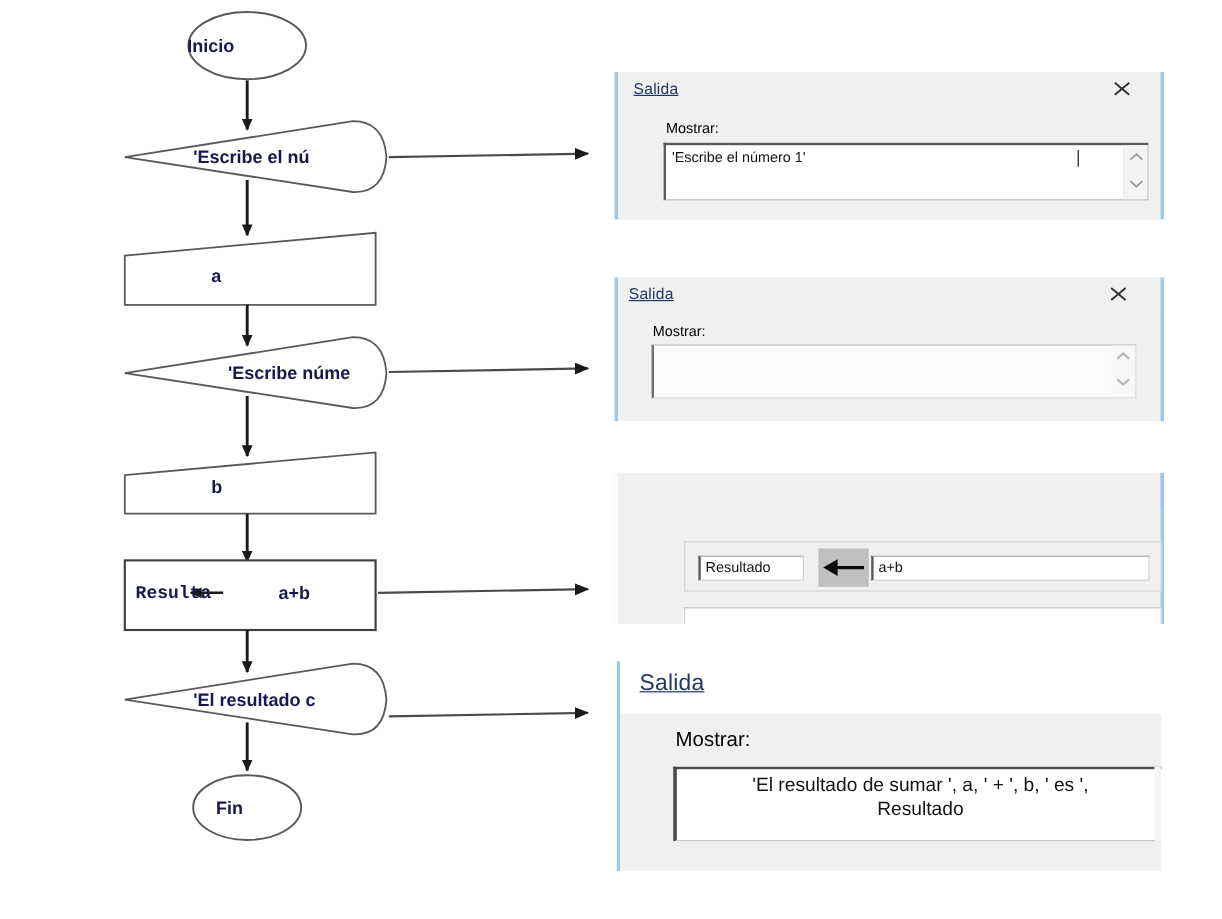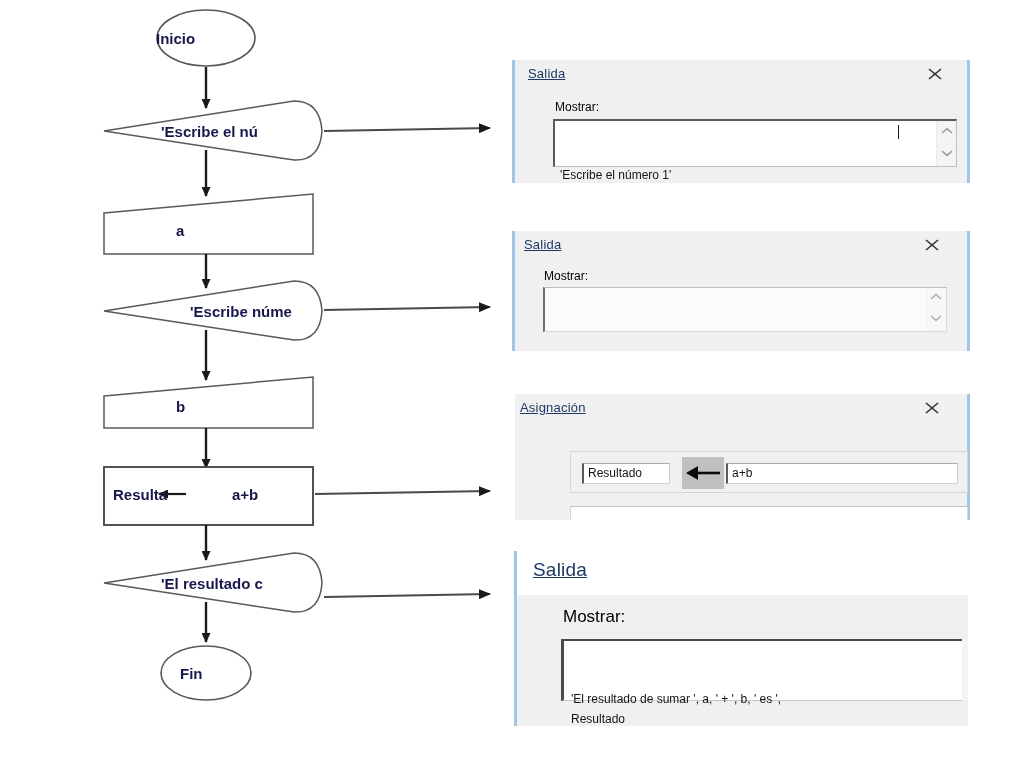--- a/index.html
+++ b/index.html
@@ -115,21 +115,20 @@
   .textbox-text {
     position: absolute;
     left: 5px;
     top: 3px;
     right: 20px;
     font-family: "Liberation Sans", sans-serif;
     font-size: 12px;
     color: #141414;
     line-height: 15px;
     white-space: pre-wrap;
-    margin-top: 44px;
   }
   .caret {
     position: absolute;
     width: 1px;
     background: #1a1a1a;
   }
   .scrollbar {
     position: absolute;
     right: 0;
     top: 0;
@@ -234,21 +233,21 @@
   <div class="fc-label" style="left:156px; top:30px; width:100px;">Inicio</div>
 
   <div class="fc-label" style="left:161px; top:123px; width:150px; text-align:left;">'Escribe el nú</div>
 
   <div class="fc-label" style="left:176px; top:222px; width:60px;">a</div>
 
   <div class="fc-label" style="left:166px; top:303px; width:150px; text-align:center;">'Escribe núme</div>
 
   <div class="fc-label" style="left:176px; top:398px; width:60px;">b</div>
 
-  <div class="fc-label" style="left:113px; top:486px; width:90px; text-align:left;">Resulta</div>
+  <div class="fc-label" style="left:113px; top:486px; width:90px; text-align:left;font-family:Liberation Mono, monospace;">Resulta</div>
   <div class="fc-label" style="left:232px; top:486px; width:70px; text-align:left;">a+b</div>
 
   <div class="fc-label" style="left:161px; top:575px; width:160px; text-align:left;">'El resultado c</div>
 
   <div class="fc-label" style="left:180px; top:665px; width:60px;">Fin</div>
 </div>
 
 <div class="dialog" style="left:512px; top:60px; width:458px; height:123px;">
   <div class="dlg-leftbar"></div>
   <div class="dlg-rightbar"></div>
@@ -316,29 +315,20 @@
         </div>
       </div>
     </div>
   </div>
 </div>
 
 <div class="dialog" style="left:512px; top:394px; width:458px; height:126px;">
   <div class="dlg-leftbar" style="background:#ffffff;"></div>
   <div class="dlg-rightbar"></div>
 
-  <div class="dlg-titlebar">
-    <div class="dlg-title" style="left:5px;">Asignación</div>
-    <div class="dlg-close" style="right:25px;">
-      <svg width="20" height="20" viewBox="0 0 20 20">
-        <line x1="4" y1="5" x2="16" y2="15" stroke="#303030" stroke-width="1.6"></line>
-        <line x1="16" y1="5" x2="4" y2="15" stroke="#303030" stroke-width="1.6"></line>
-      </svg>
-    </div>
-  </div>
 
   <div class="dlg-body">
 
     <div class="assign-panel" style="left:55px; top:27px; width:398px; height:42px;">
 
       <div class="assign-field" style="left:11px; top:11px; width:88px; height:21px;">
         <span>Resultado</span>
       </div>
 
       <div class="assign-arrowbtn" style="left:111px; top:5px; width:42px; height:32px;">
@@ -362,19 +352,19 @@
 
   <div class="dlg-titlebar" style="left:5px; right:0; height:44px; background:#ffffff;">
     <div class="dlg-title" style="left:16px; top:8px; font-size:19px;">Salida</div>
   </div>
 
   <div class="dlg-body" style="left:5px; right:0; top:44px; bottom:0; background:#f0f0f0;">
 
     <div class="dlg-caption" style="left:46px; top:12px; font-size:17px;">Mostrar:</div>
 
     <div class="textbox" style="left:44px; top:44px; width:410px; height:62px; border-top:2px solid #4a4a4a; border-left:3px solid #4a4a4a; border-right:none; border-bottom:1px solid #c8c8c8;">
-      <div class="textbox-text" style="font-size:12px; line-height:20px; left:7px; top:4px; right:8px;">'El resultado de sumar ', a, ' + ', b, ' es ',
+      <div class="textbox-text" style="font-size:16px; line-height:20px; left:7px; top:4px; right:8px;text-align:center;">'El resultado de sumar ', a, ' + ', b, ' es ',
 Resultado</div>
     </div>
 
     <div style="position:absolute; right:0; top:44px; width:6px; height:62px; background:#f4f4f4;"></div>
   </div>
 </div>
 
 </body></html>

